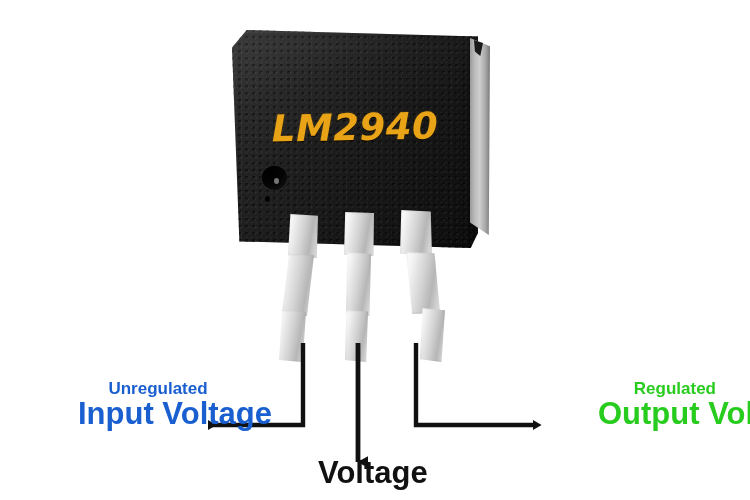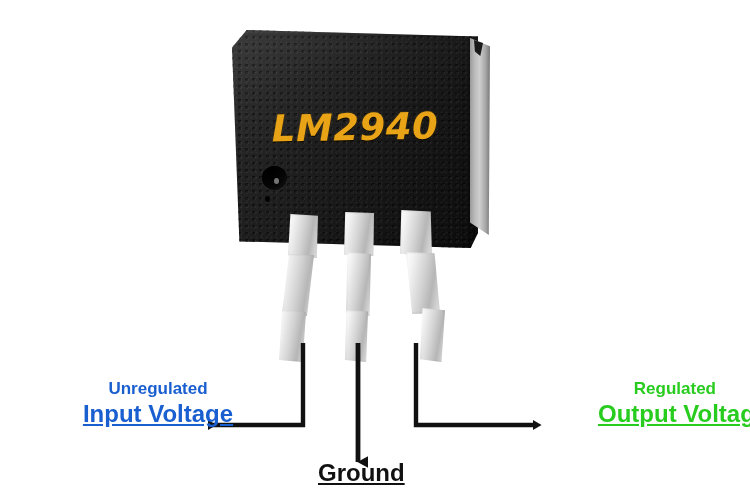--- a/index.html
+++ b/index.html
@@ -114,21 +114,21 @@
                    clip-path:polygon(0% 0%, 84% 2%, 100% 98%, 18% 100%); }
   #lead-3 .s-bot { left:20px; top:98px; width:25px; height:54px;
                    clip-path:polygon(10% 0%, 100% 4%, 86% 100%, 0% 95%); }
 
   
   #wiring { position:absolute; left:0; top:0; width:750px; height:500px; }
 
   
   .lbl { position:absolute; font-weight:bold; white-space:nowrap; }
   .lbl .small { display:block; font-size:17px; line-height:21px; }
-  .lbl .big   { display:block; font-size:24px; line-height:29px;text-decoration:underline; }
+  .lbl .big   { display:block; font-size:31px; line-height:29px; }
 
   #label-input  { left:38px;  top:378px; width:160px; text-align:center; color:#1a5fd0;margin-left:40px; }
   #label-output { left:598px; top:378px; width:160px; text-align:left;   color:#28cc1e; }
   #label-output .small { text-align:right; width:118px; }
   #label-ground { left:318px; top:458px; font-size:24px; line-height:29px; color:#111111; }
 </style>
 </head>
 <body>
 
 <div id="stage">
@@ -190,16 +190,16 @@
     <span class="small">Unregulated</span>
     <span class="big">Input Voltage</span>
   </div>
 
   <div class="lbl" id="label-output">
     <span class="small">Regulated</span>
     <span class="big">Output Voltage</span>
   </div>
 
   <div class="lbl" id="label-ground">
-    <span class="big">Ground</span>
+    <span class="big">Voltage</span>
   </div>
 
 </div>
 
 </body></html>

